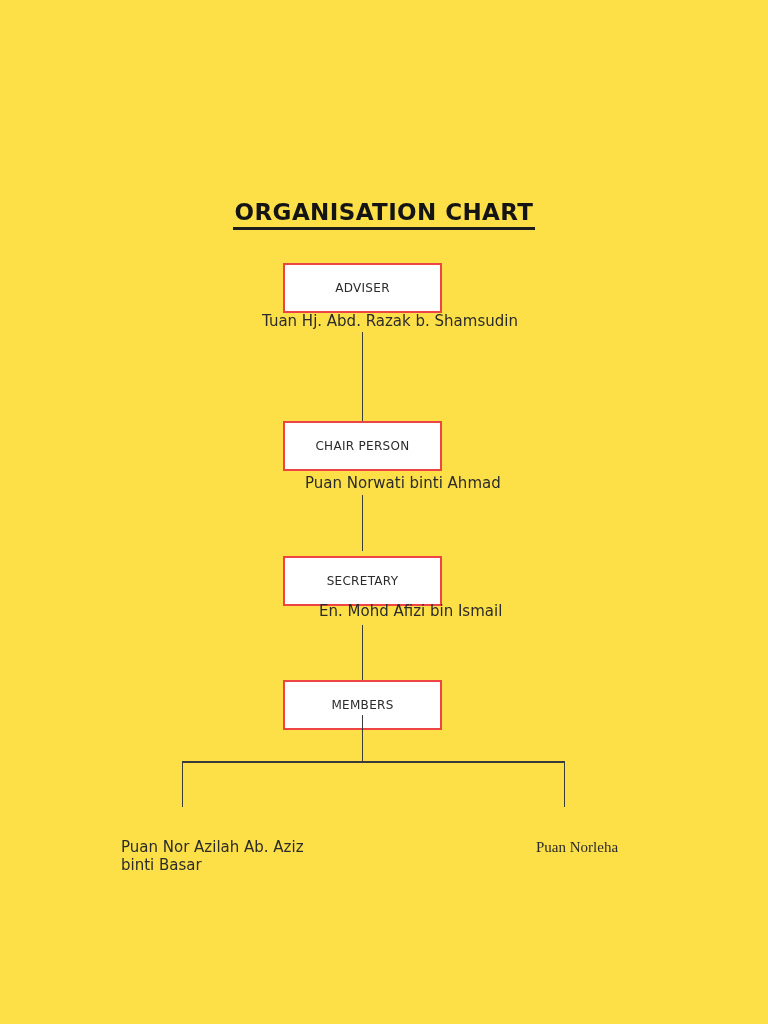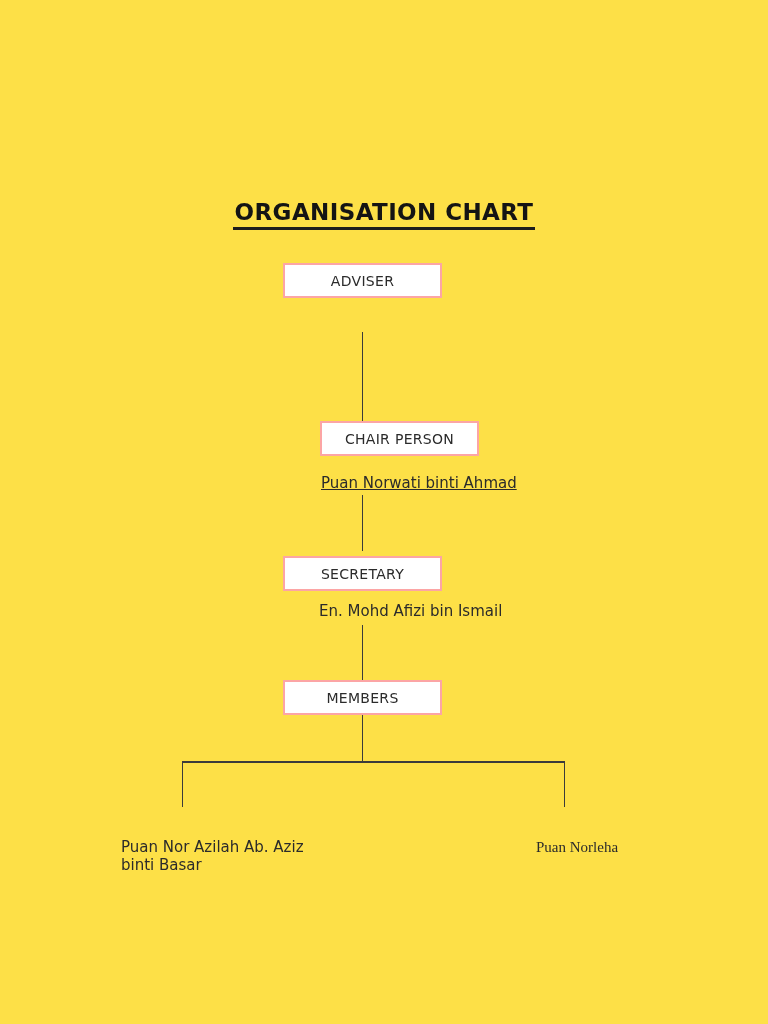--- a/index.html
+++ b/index.html
@@ -26,44 +26,44 @@
     letter-spacing: 0.4px;
     color: #141414;
     border-bottom: 3px solid #1d1d1d;
     padding: 0 2px 2px 2px;
     line-height: 25px;
   }
   .obox {
     position: absolute;
     left: 283px;
     width: 159px;
-    height: 35px;
+    height: 50px;
     box-sizing: border-box;
-    border: 2px solid #fca5a5;
+    border: 2px solid #ef4444;
     background: #ffffff;
     display: flex;
     align-items: center;
     justify-content: center;
-    font-size: 14px;
+    font-size: 12px;
     letter-spacing: 0.3px;
     color: #2b2b2b;
   }
   .obox-adviser   { top: 263px; }
-  .obox-chair     { top: 421px; margin-left: 37px; }
+  .obox-chair     { top: 421px; }
   .obox-secretary { top: 531px; margin-top: 25px; }
   .obox-members   { top: 680px; justify-content: center; }
   .name {
     position: absolute;
     font-size: 15px;
     line-height: 19px;
     color: #2b2b2b;
     white-space: nowrap;
   }
   .name-adviser   { left: 262px; top: 312px; }
-  .name-chair     { left: 321px; top: 474px; text-decoration: underline; }
+  .name-chair     { left: 305px; top: 474px; }
   .name-secretary { left: 319px; top: 602px; text-align: right; }
   .name-member-left {
     left: 113px; top: 838px;
     width: 190px;
     white-space: normal;
     line-height: 18px;
     margin-left: 8px;
   }
   .name-member-right { left: 536px; top: 838px; font-family: Liberation Serif, serif; }
   .vline {
@@ -102,20 +102,21 @@
   </div>
 
   <div class="obox obox-secretary">
     <span>SECRETARY</span>
   </div>
 
   <div class="obox obox-members">
     <span>MEMBERS</span>
   </div>
 
+  <div class="name name-adviser">Tuan Hj. Abd. Razak b. Shamsudin</div>
 
   <div class="name name-chair">Puan Norwati binti Ahmad</div>
 
   <div class="name name-secretary">En. Mohd Afizi bin Ismail</div>
 
   <div class="name name-member-left">Puan Nor Azilah Ab. Aziz binti Basar</div>
 
   <div class="name name-member-right">Puan Norleha</div>
 
   <div class="vline v-adviser-chair"></div>

